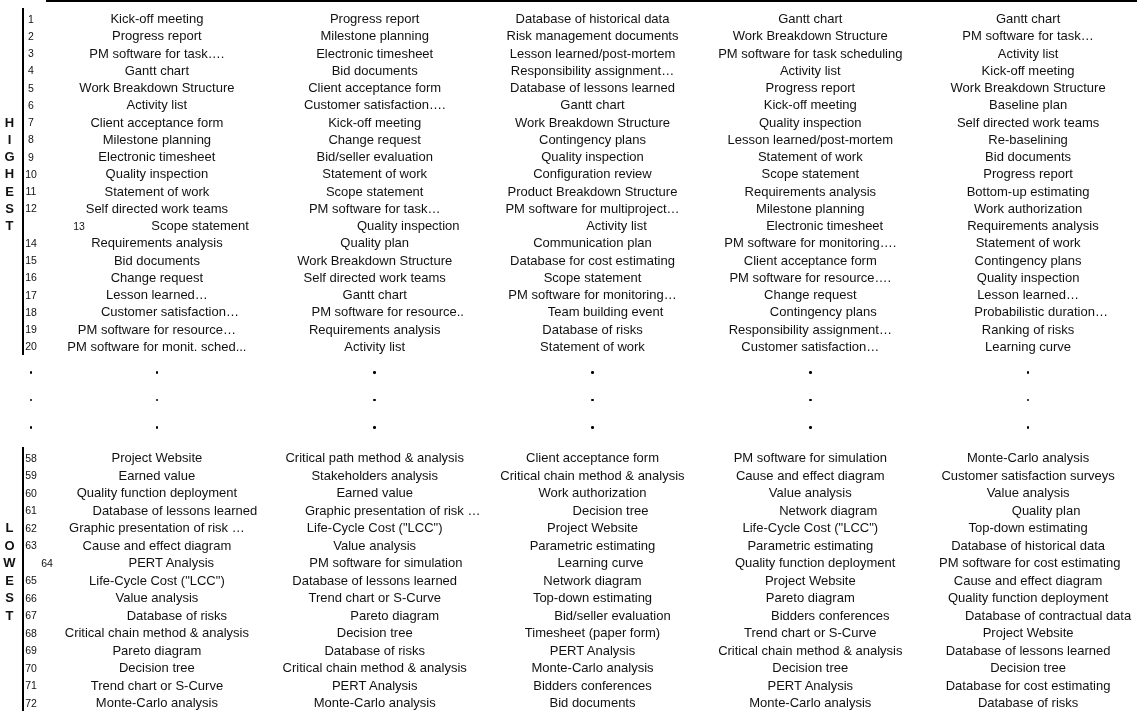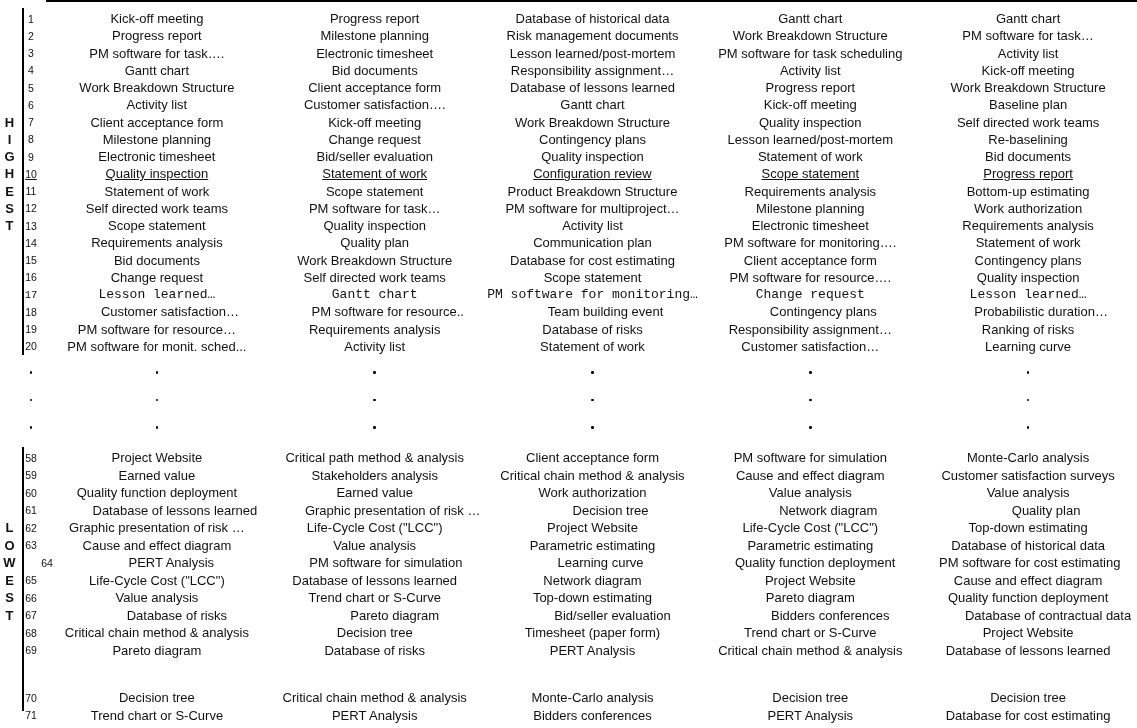--- a/index.html
+++ b/index.html
@@ -121,21 +121,21 @@
         <div class="cell">Re-baselining</div>
       </div>
       <div class="row" style="height: 17.25px;">
         <div class="rank">9</div>
         <div class="cell">Electronic timesheet</div>
         <div class="cell">Bid/seller evaluation</div>
         <div class="cell">Quality inspection</div>
         <div class="cell">Statement of work</div>
         <div class="cell">Bid documents</div>
       </div>
-      <div class="row" style="height: 17.25px; text-decoration: underline;">
+      <div class="row" style="height: 17.25px;">
         <div class="rank">10</div>
         <div class="cell">Quality inspection</div>
         <div class="cell">Statement of work</div>
         <div class="cell">Configuration review</div>
         <div class="cell">Scope statement</div>
         <div class="cell">Progress report</div>
       </div>
       <div class="row" style="height: 17.25px;">
         <div class="rank">11</div>
         <div class="cell">Statement of work</div>
@@ -145,21 +145,21 @@
         <div class="cell">Bottom-up estimating</div>
       </div>
       <div class="row" style="height: 17.25px;">
         <div class="rank">12</div>
         <div class="cell">Self directed work teams</div>
         <div class="cell">PM software for task…</div>
         <div class="cell">PM software for multiproject…</div>
         <div class="cell">Milestone planning</div>
         <div class="cell">Work authorization</div>
       </div>
-      <div class="row" style="height: 17.25px;">
+      <div class="row" style="height: 17.25px; padding-left: 48px;">
         <div class="rank">13</div>
         <div class="cell">Scope statement</div>
         <div class="cell">Quality inspection</div>
         <div class="cell">Activity list</div>
         <div class="cell">Electronic timesheet</div>
         <div class="cell">Requirements analysis</div>
       </div>
       <div class="row" style="height: 17.25px;">
         <div class="rank">14</div>
         <div class="cell">Requirements analysis</div>
@@ -177,21 +177,21 @@
         <div class="cell">Contingency plans</div>
       </div>
       <div class="row" style="height: 17.25px;">
         <div class="rank">16</div>
         <div class="cell">Change request</div>
         <div class="cell">Self directed work teams</div>
         <div class="cell">Scope statement</div>
         <div class="cell">PM software for resource….</div>
         <div class="cell">Quality inspection</div>
       </div>
-      <div class="row" style="height: 17.25px; font-family: Liberation Mono, monospace;">
+      <div class="row" style="height: 17.25px;">
         <div class="rank">17</div>
         <div class="cell">Lesson learned…</div>
         <div class="cell">Gantt chart</div>
         <div class="cell">PM software for monitoring…</div>
         <div class="cell">Change request</div>
         <div class="cell">Lesson learned…</div>
       </div>
       <div class="row" style="height: 17.25px; gap: 26px;">
         <div class="rank">18</div>
         <div class="cell">Customer satisfaction…</div>
@@ -349,21 +349,21 @@
         <div class="cell">Project Website</div>
       </div>
       <div class="row" style="height: 17.5px;">
         <div class="rank">69</div>
         <div class="cell">Pareto diagram</div>
         <div class="cell">Database of risks</div>
         <div class="cell">PERT Analysis</div>
         <div class="cell">Critical chain method &amp; analysis</div>
         <div class="cell">Database of lessons learned</div>
       </div>
-      <div class="row" style="height: 17.5px; margin-top: 30px;">
+      <div class="row" style="height: 17.5px;">
         <div class="rank">70</div>
         <div class="cell">Decision tree</div>
         <div class="cell">Critical chain method &amp; analysis</div>
         <div class="cell">Monte-Carlo analysis</div>
         <div class="cell">Decision tree</div>
         <div class="cell">Decision tree</div>
       </div>
       <div class="row" style="height: 17.5px;">
         <div class="rank">71</div>
         <div class="cell">Trend chart or S-Curve</div>

